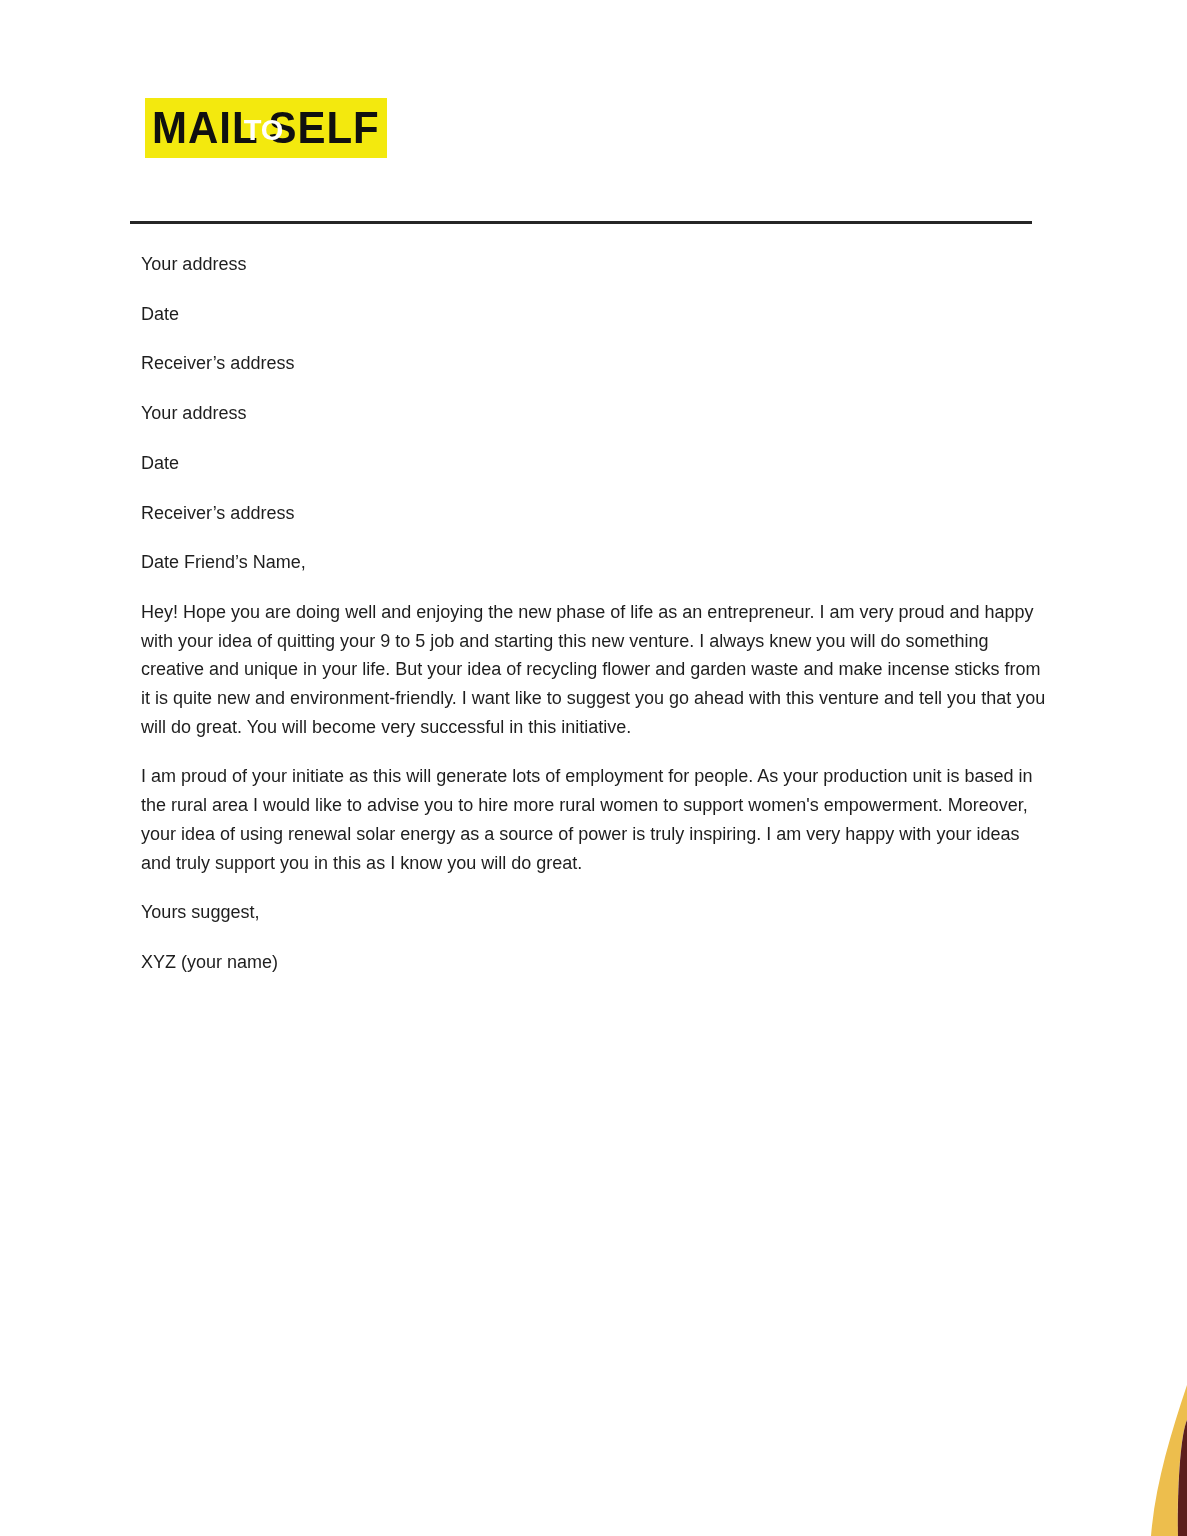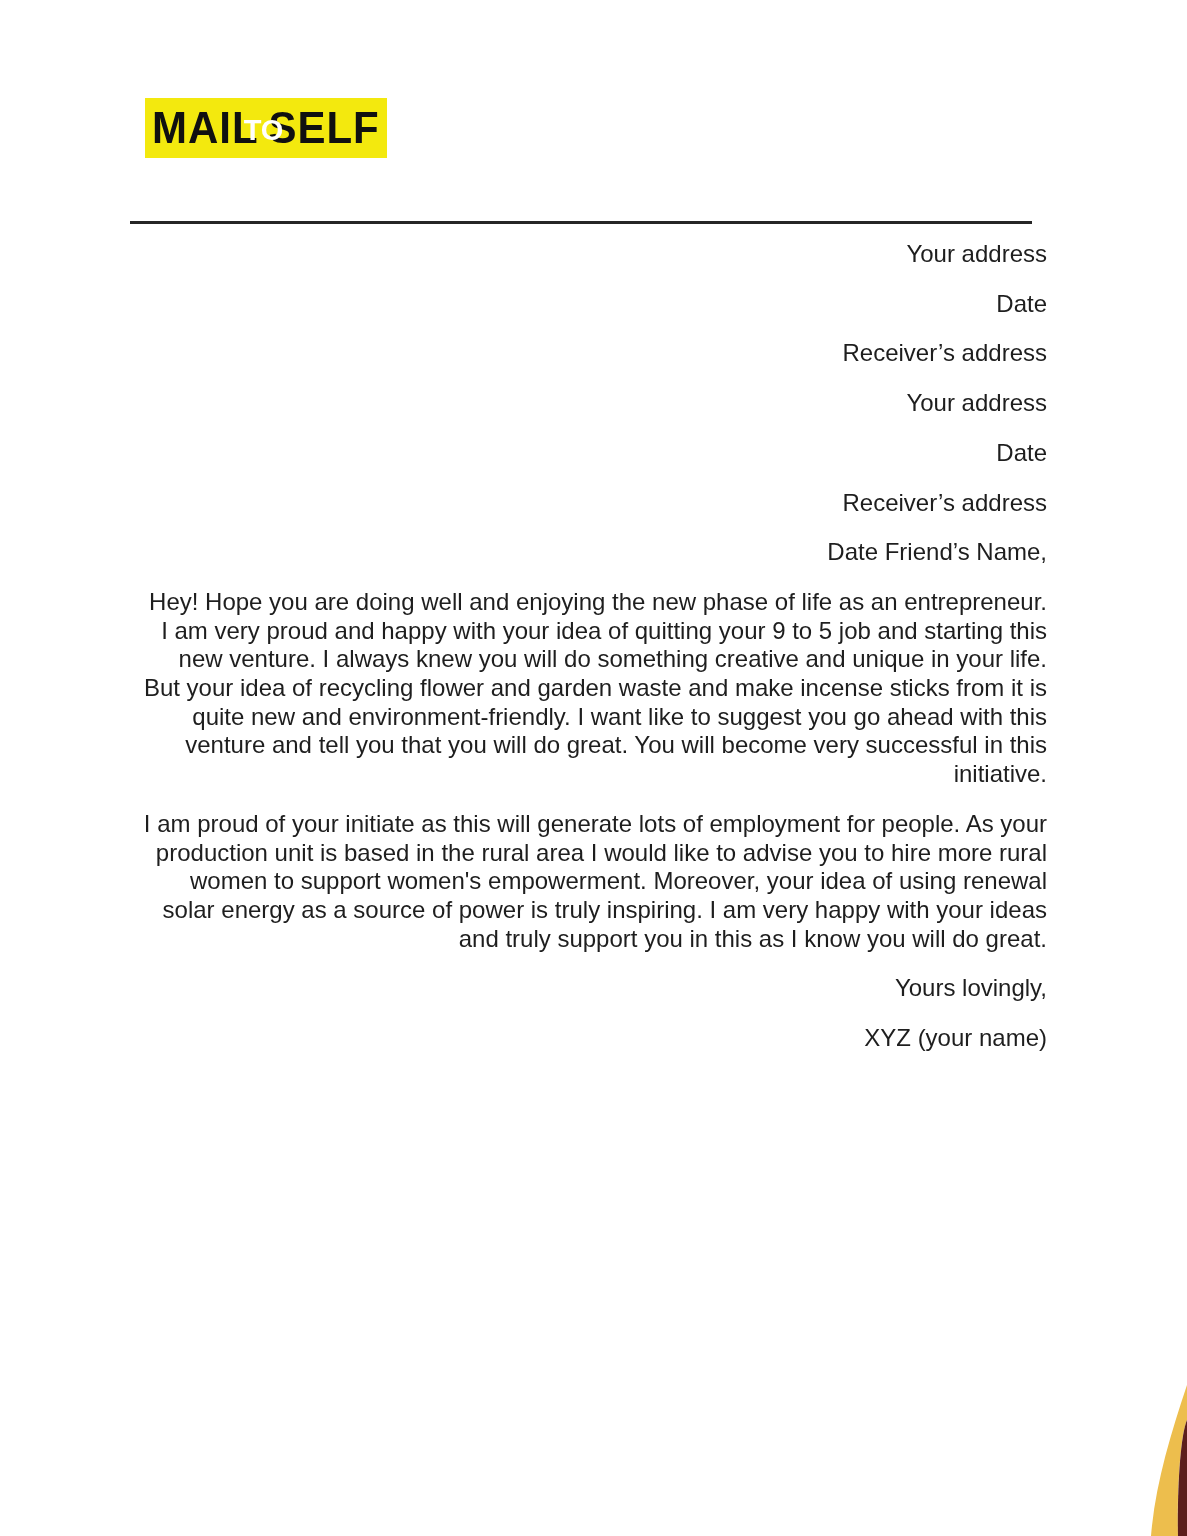--- a/index.html
+++ b/index.html
@@ -49,26 +49,25 @@
     top: 221px;
     width: 902px;
     height: 3px;
     background: #262626;
   }
 
   
   .letter {
     position: absolute;
     left: 141px;
-    top: 240px;
+    top: 250px;
     width: 906px;
-    font-size: 24px;
+    font-size: 18px;
     line-height: 28.7px;
     color: #1e1e1e;
-    text-align: right;
   }
   .letter p {
     margin: 0 0 21px 0;
   }
 
   
   .corner-decor {
     position: absolute;
     right: 0;
     bottom: 0;
@@ -91,20 +90,20 @@
 <div class="letter">
   <p>Your address</p>
   <p>Date</p>
   <p>Receiver’s address</p>
   <p>Your address</p>
   <p>Date</p>
   <p>Receiver’s address</p>
   <p>Date Friend’s Name,</p>
   <p>Hey! Hope you are doing well and enjoying the new phase of life as an entrepreneur. I am very proud and happy with your idea of quitting your 9 to 5 job and starting this new venture. I always knew you will do something creative and unique in your life. But your idea of recycling flower and garden waste and make incense sticks from it is quite new and environment-friendly. I want like to suggest you go ahead with this venture and tell you that you will do great. You will become very successful in this initiative.</p>
   <p>I am proud of your initiate as this will generate lots of employment for people. As your production unit is based in the rural area I would like to advise you to hire more rural women to support women's empowerment. Moreover, your idea of using renewal solar energy as a source of power is truly inspiring. I am very happy with your ideas and truly support you in this as I know you will do great.</p>
-  <p>Yours lovingly,</p>
+  <p>Yours suggest,</p>
   <p>XYZ (your name)</p>
 </div>
 
 <svg class="corner-decor" viewBox="0 0 120 160" xmlns="http://www.w3.org/2000/svg" aria-hidden="true">
   <path d="M120,9 C103,60 88,110 84,160 L111,160 C110,118 113,60 120,44 Z" fill="#EDBE4D"></path>
   <path d="M120,44 C113,60 110,118 111,160 L120,160 Z" fill="#5C1E1C"></path>
 </svg>
 
 </body></html>

